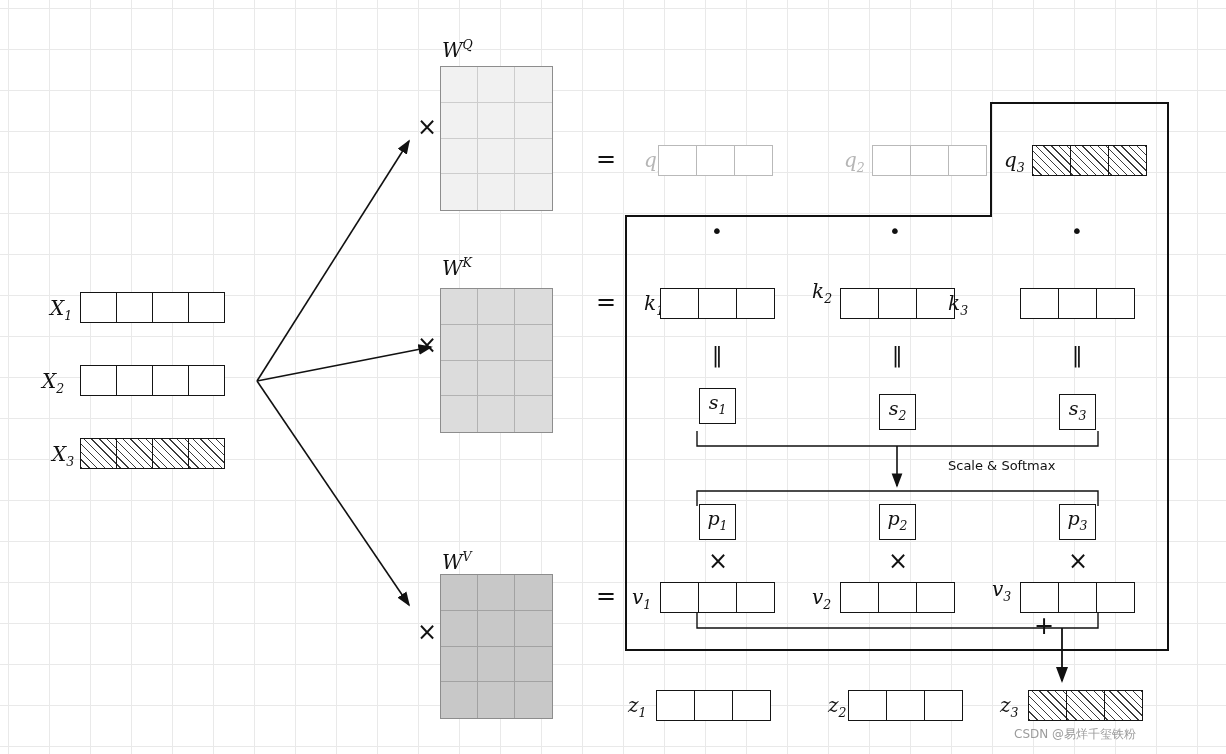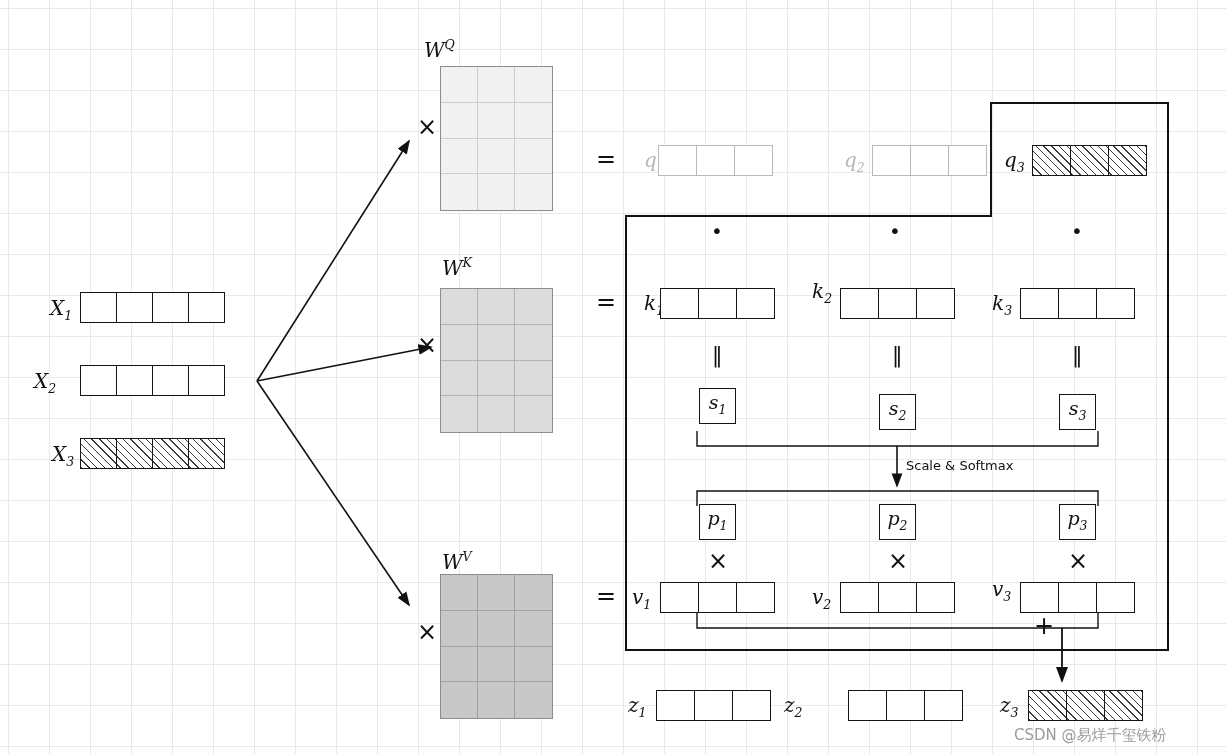--- a/index.html
+++ b/index.html
@@ -26,21 +26,21 @@
   .mat .mc:nth-child(n+10){border-bottom:none}
   .wq{--l:#cdcdcd}
   .wk{--l:#b2b2b2}
   .wv{--l:#a2a2a2}
   .op{font-size:24px;line-height:26px;color:#111}
   .op.dot{font-size:20px}
   .op.par{font-size:21px}
   .sbox{width:37px;height:36px;border:1.6px solid #151515;background:#fff;display:flex;align-items:center;justify-content:center}
   .sbox .vlab{font-size:19px;line-height:20px}
   .note{font-size:13px;color:#111}
-  .wm{font-size:15px;color:#9b9b9b}
+  .wm{font-size:12px;color:#9b9b9b}
 </style>
 </head>
 <body>
 
 <div class="canvas">
 
   <svg class="overlay" width="1226" height="754" viewBox="0 0 1226 754">
     <defs>
       <marker id="ah" viewBox="0 0 8 6" markerWidth="9" markerHeight="7" refX="7" refY="3" orient="auto">
         <path d="M0,0 L8,3 L0,6 Z" fill="#111"></path>
@@ -58,41 +58,41 @@
   </svg>
 
   <span class="vlab abs" style="left:50px;top:295px"><i>X</i><sub>1</sub></span>
   <div class="vec abs" style="left:80px;top:292px;width:145px;height:31px">
       <div class="cell"></div>
       <div class="cell"></div>
       <div class="cell"></div>
       <div class="cell"></div>
     </div>
 
-  <span class="vlab abs" style="left:34px;top:368px"><i>X</i><sub>2</sub></span>
+  <span class="vlab abs" style="left:42px;top:368px"><i>X</i><sub>2</sub></span>
   <div class="vec abs" style="left:80px;top:365px;width:145px;height:31px">
       <div class="cell"></div>
       <div class="cell"></div>
       <div class="cell"></div>
       <div class="cell"></div>
     </div>
 
   <span class="vlab abs" style="left:52px;top:441px"><i>X</i><sub>3</sub></span>
   <div class="vec hatch abs" style="left:80px;top:438px;width:145px;height:31px">
       <div class="cell"></div>
       <div class="cell"></div>
       <div class="cell"></div>
       <div class="cell"></div>
     </div>
 
   <span class="op abs" style="left:417px;top:114px">×</span>
   <span class="op abs" style="left:417px;top:332px">×</span>
   <span class="op abs" style="left:417px;top:619px">×</span>
 
-  <span class="vlab abs" style="left:424px;top:32px"><i>W</i><sup>Q</sup></span>
+  <span class="vlab abs" style="left:442px;top:32px"><i>W</i><sup>Q</sup></span>
   <div class="mat wq abs" style="left: 440px; top: 66px; width: 113px; height: 145px; background-color: rgb(241, 241, 241);">
       <div class="mc"></div>
       <div class="mc"></div>
       <div class="mc"></div>
       <div class="mc"></div>
       <div class="mc"></div>
       <div class="mc"></div>
       <div class="mc"></div>
       <div class="mc"></div>
       <div class="mc"></div>
@@ -169,42 +169,42 @@
       <div class="cell"></div>
     </div>
 
   <span class="vlab abs" style="left:812px;top:278px"><i>k</i><sub>2</sub></span>
   <div class="vec abs" style="left:840px;top:288px;width:115px;height:31px">
       <div class="cell"></div>
       <div class="cell"></div>
       <div class="cell"></div>
     </div>
 
-  <span class="vlab abs" style="left:992px;top:290px"><i>k</i><sub>3</sub></span>
+  <span class="vlab abs" style="left:948px;top:290px"><i>k</i><sub>3</sub></span>
   <div class="vec abs" style="left:1020px;top:288px;width:115px;height:31px">
       <div class="cell"></div>
       <div class="cell"></div>
       <div class="cell"></div>
     </div>
 
   <span class="op par abs" style="left:712px;top:342px">‖</span>
   <span class="op par abs" style="left:892px;top:342px">‖</span>
   <span class="op par abs" style="left:1072px;top:342px">‖</span>
 
   <div class="sbox abs" style="left:699px;top:388px">
       <span class="vlab"><i>s</i><sub>1</sub></span>
     </div>
   <div class="sbox abs" style="left:879px;top:394px">
       <span class="vlab"><i>s</i><sub>2</sub></span>
     </div>
   <div class="sbox abs" style="left:1059px;top:394px">
       <span class="vlab"><i>s</i><sub>3</sub></span>
     </div>
 
-  <span class="note abs" style="left:906px;top:458px">Scale &amp; Softmax</span>
+  <span class="note abs" style="left:948px;top:458px">Scale &amp; Softmax</span>
 
   <div class="sbox abs" style="left:699px;top:504px">
       <span class="vlab"><i>p</i><sub>1</sub></span>
     </div>
   <div class="sbox abs" style="left:879px;top:504px">
       <span class="vlab"><i>p</i><sub>2</sub></span>
     </div>
   <div class="sbox abs" style="left:1059px;top:504px">
       <span class="vlab"><i>p</i><sub>3</sub></span>
     </div>
@@ -236,21 +236,21 @@
 
   <span class="op abs" style="left:1034px;top:613px">+</span>
 
   <span class="vlab abs" style="left:628px;top:692px"><i>z</i><sub>1</sub></span>
   <div class="vec abs" style="left:656px;top:690px;width:115px;height:31px">
       <div class="cell"></div>
       <div class="cell"></div>
       <div class="cell"></div>
     </div>
 
-  <span class="vlab abs" style="left:784px;top:692px"><i>z</i><sub>2</sub></span>
+  <span class="vlab abs" style="left:828px;top:692px"><i>z</i><sub>2</sub></span>
   <div class="vec abs" style="left:848px;top:690px;width:115px;height:31px">
       <div class="cell"></div>
       <div class="cell"></div>
       <div class="cell"></div>
     </div>
 
   <span class="vlab abs" style="left:1000px;top:692px"><i>z</i><sub>3</sub></span>
   <div class="vec hatch abs" style="left:1028px;top:690px;width:115px;height:31px">
       <div class="cell"></div>
       <div class="cell"></div>

